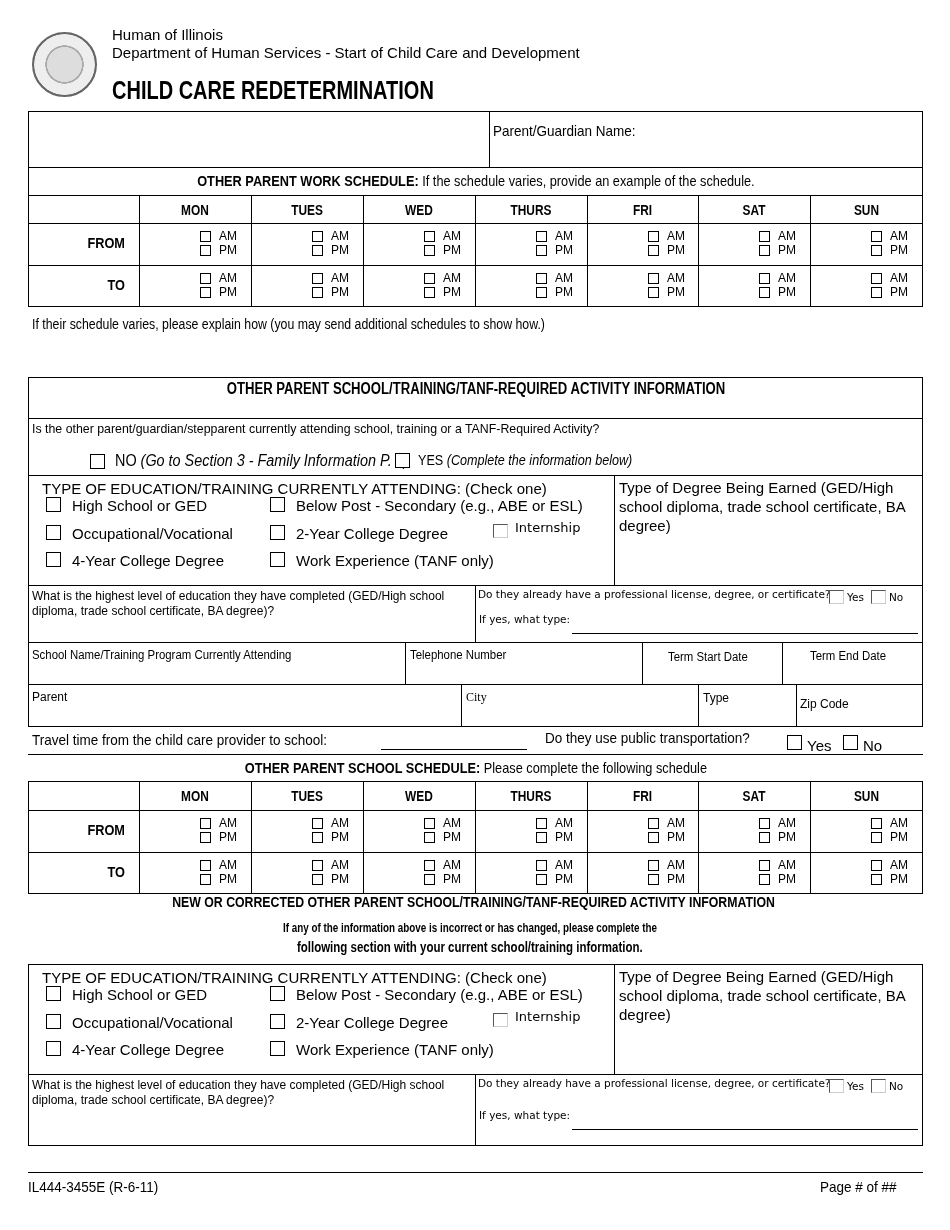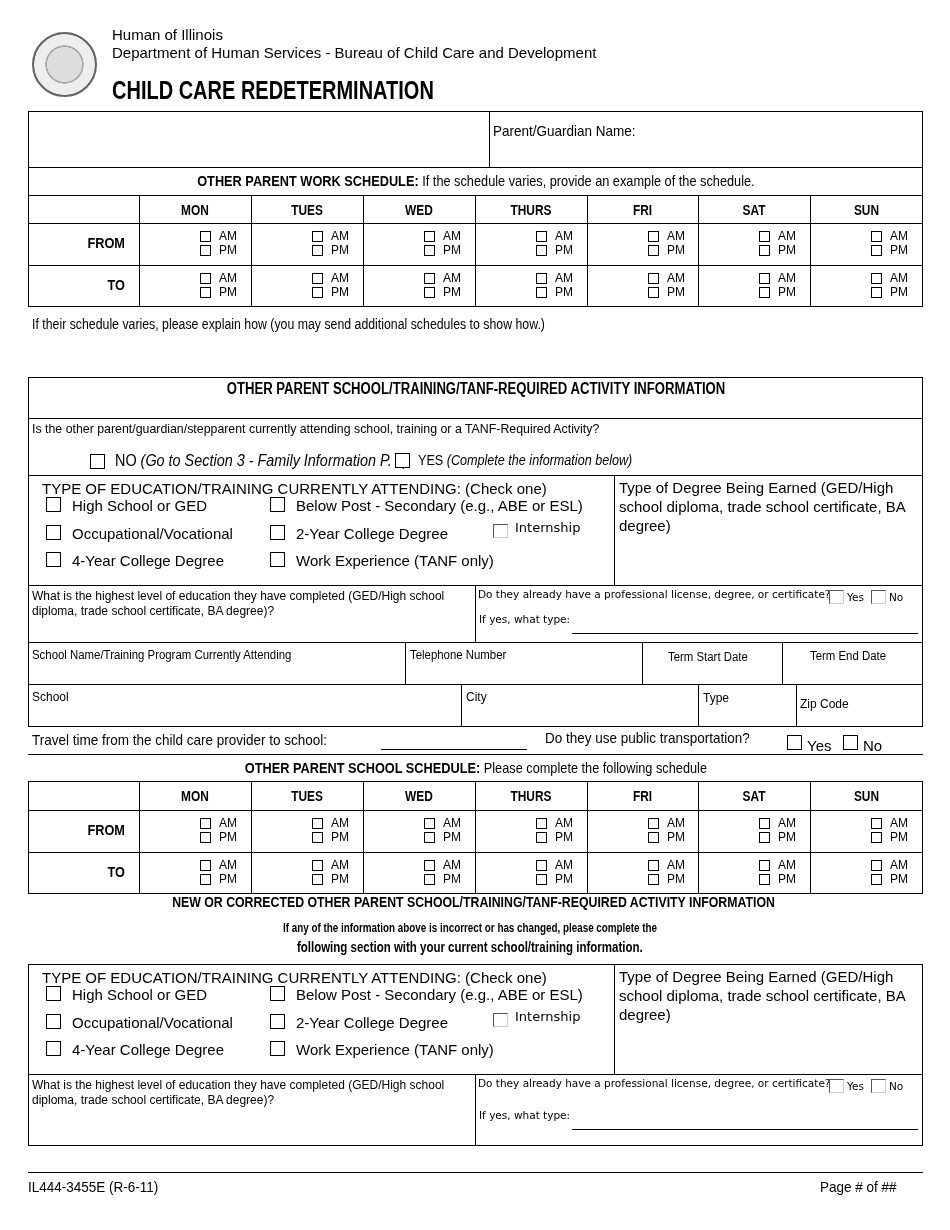--- a/index.html
+++ b/index.html
@@ -21,21 +21,21 @@
   .edu-item { position: absolute; display: flex; align-items: flex-end; font-size: 15px; }
   .edu-item .cb-lg { margin-right: 11px; margin-bottom: 2px; }
   .small { font-size: 12px; }
   .seal { position: absolute; left: 32px; top: 32px; width: 65px; height: 65px; border-radius: 50%; border: 2px solid #666; background: radial-gradient(circle, #ddd 0 40%, #aaa 41% 44%, #eee 45% 70%, #888 71% 74%, #f5f5f5 75%); }
 </style>
 </head>
 <body>
 
 <div class="seal"></div>
 <div class="abs" style="left:112px; top:26px; font-size:15px;">Human of Illinois</div>
-<div class="abs" style="left:112px; top:44px; font-size:15px;">Department of Human Services - Bureau of Child Care and Development</div>
+<div class="abs" style="left:112px; top:44px; font-size:15px;">Department of Human Services - Start of Child Care and Development</div>
 <div class="abs b" style="left:112px; top:76px; font-size:25px; transform:scaleX(0.8); transform-origin:left top; white-space:nowrap;">CHILD CARE REDETERMINATION</div>
 
 <div class="abs box" style="left:28px; top:111px; width:895px; height:57px;"></div>
 <div class="vline" style="left:489px; top:111px; height:57px;"></div>
 <div class="abs" style="left:489px; top:111px; width:434px; height:57px;">
   <span class="abs" style="left:4px; top:11px; font-size:15px; transform:scaleX(0.9); transform-origin:left top; white-space:nowrap;">Parent/Guardian Name:</span>
 </div>
 
 <div class="abs box" style="left:28px; top:167px; width:895px; height:140px;"></div>
 <div class="abs" style="left:28px; top:172px; width:895px; text-align:center; font-size:15px; white-space:nowrap;">
@@ -279,22 +279,22 @@
 <div class="vline" style="left:782px; top:642px; height:42px;"></div>
 <div class="abs small" style="left:32px; top:648px; transform:scaleX(0.95); transform-origin:left top; white-space:nowrap;">School Name/Training Program Currently Attending</div>
 <div class="abs small" style="left:410px; top:648px; transform:scaleX(0.95); transform-origin:left top;">Telephone Number</div>
 <div class="abs small" style="left:668px; top:650px; transform:scaleX(0.95); transform-origin:left top; white-space:nowrap;">Term Start Date</div>
 <div class="abs small" style="left:810px; top:649px; transform:scaleX(0.95); transform-origin:left top; white-space:nowrap;">Term End Date</div>
 
 <div class="hline" style="left:28px; top:684px; width:895px;"></div>
 <div class="vline" style="left:461px; top:684px; height:42px;"></div>
 <div class="vline" style="left:698px; top:684px; height:42px;"></div>
 <div class="vline" style="left:796px; top:684px; height:42px;"></div>
-<div class="abs small" style="left:32px; top:690px;">School</div>
-<div class="abs small" style="left:466px; top:690px;">City</div>
+<div class="abs small" style="left:32px; top:690px;">Parent</div>
+<div class="abs small" style="left:466px; top:690px;font-family:Liberation Serif, serif;">City</div>
 <div class="abs small" style="left:703px; top:691px;">Type</div>
 <div class="abs small" style="left:800px; top:697px;">Zip Code</div>
 
 <div class="abs" style="left:32px; top:731px; font-size:15px; transform:scaleX(0.9); transform-origin:left top; white-space:nowrap;">Travel time from the child care provider to school:</div>
 <div class="hline" style="left:381px; top:749px; width:146px;"></div>
 <div class="abs" style="left:545px; top:729px; font-size:15px; transform:scaleX(0.9); transform-origin:left top; white-space:nowrap;">Do they use public transportation?</div>
 <div class="abs" style="left:787px; top:733px; display:flex; align-items:flex-end; font-size:15px;">
   <span class="cb-lg" style="margin-right:5px;"></span>
   <span style="position:relative; top:4px;">Yes</span>
 </div>

